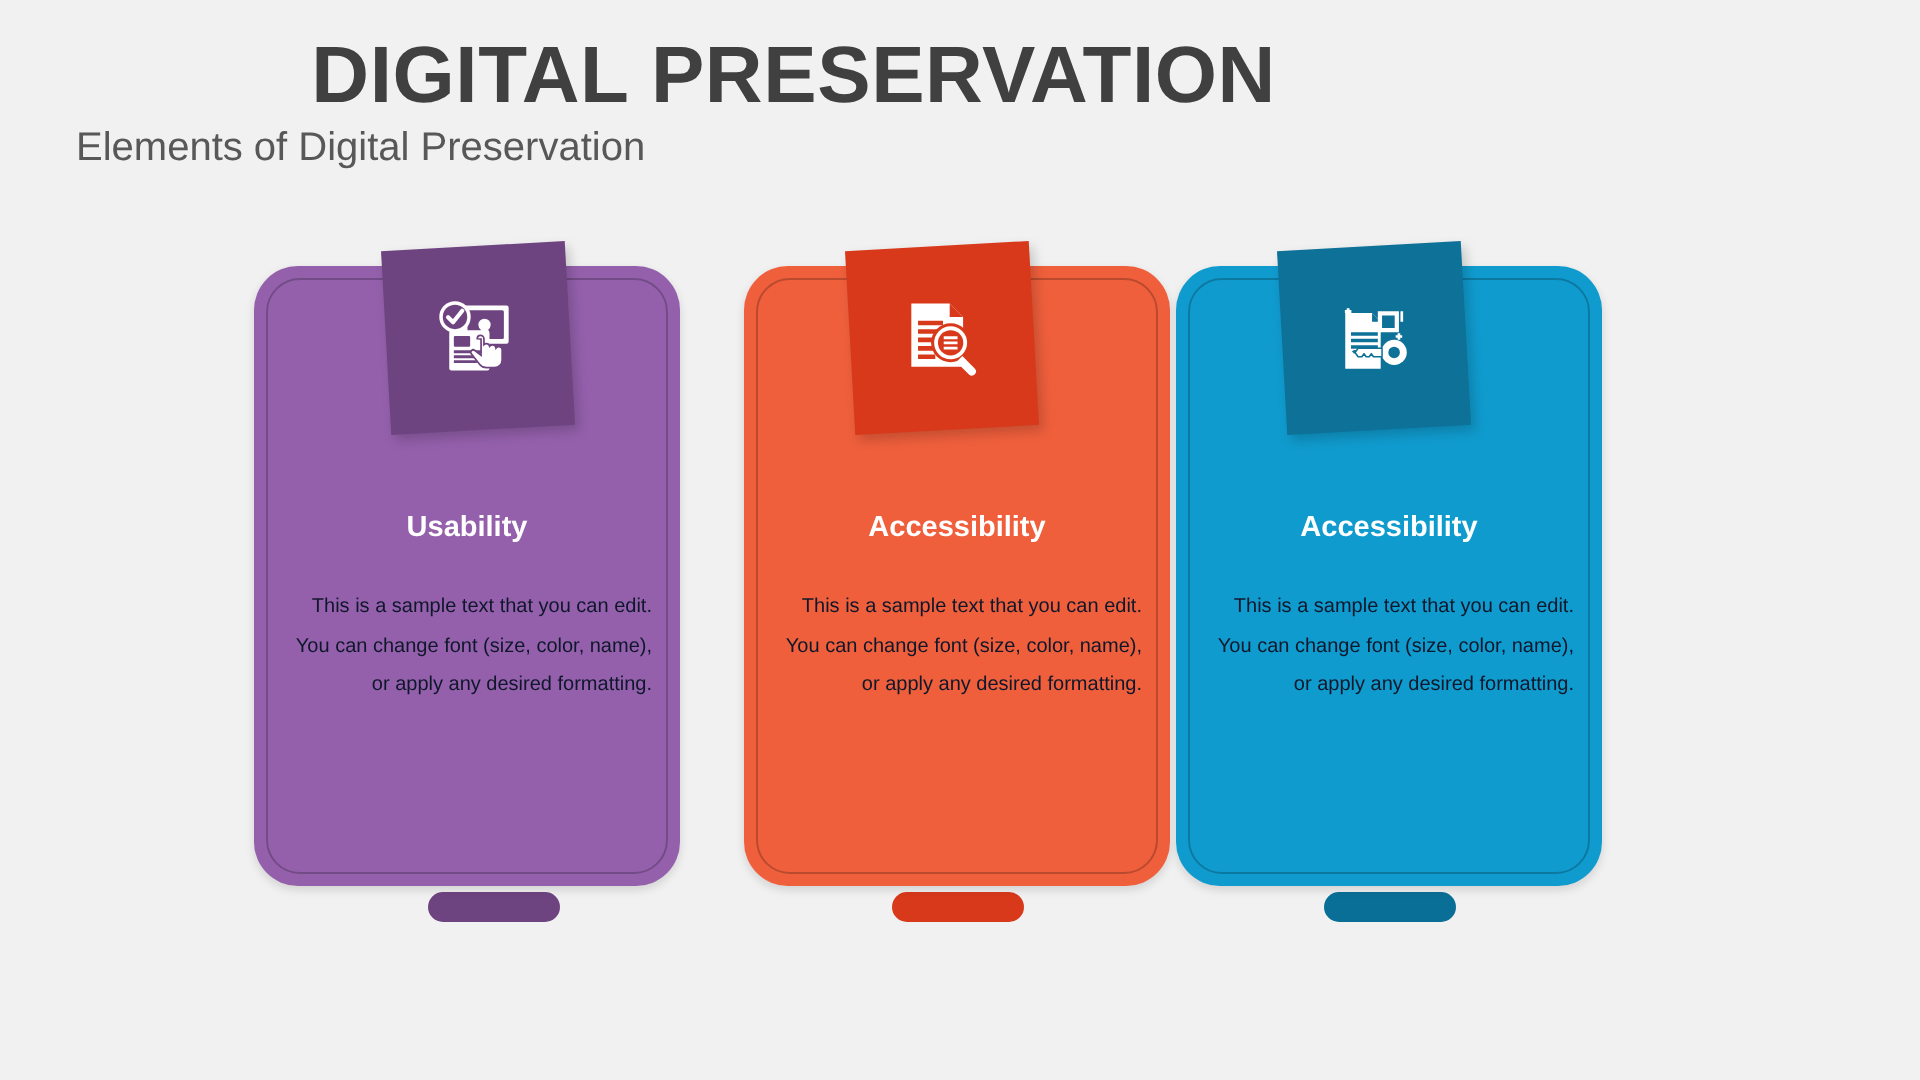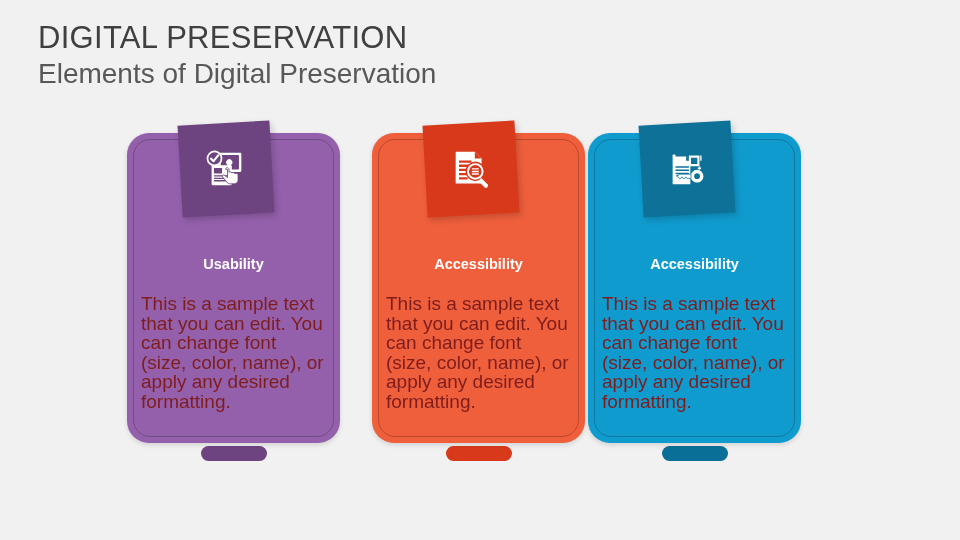--- a/index.html
+++ b/index.html
@@ -16,30 +16,31 @@
   }
 
   
   #header {
     position: absolute;
     left: 38px;
     top: 18px;
     width: 600px;
   }
   #slide-title {
-    font-size: 31px;
-    font-weight: normal;
+    font-size: 40px;
+    font-weight: bold;
     color: #404040;
     letter-spacing: 0.3px;
     line-height: 40px;
     margin: 0;
     white-space: nowrap;
+    text-align: right;
   }
   #slide-subtitle {
-    font-size: 28px;
+    font-size: 20px;
     font-weight: normal;
     color: #585858;
     line-height: 28px;
     margin: 2px 0 0 0;
     white-space: nowrap;
   }
 
   
   #cards {
     position: absolute;
@@ -48,21 +49,21 @@
     width: 960px;
     height: 540px;
   }
 
   .card-wrap {
     position: absolute;
     top: 133px;
     width: 213px;
     height: 320px;
   }
-  .card-wrap.c1 { left: 127px; }
+  .card-wrap.c1 { left: 127px; padding-left: 26px; }
   .card-wrap.c2 { left: 372px; }
   .card-wrap.c3 { left: 588px; }
 
   
   .card-tab {
     position: absolute;
     left: 50%;
     transform: translateX(-50%);
     bottom: -8px;
     width: 66px;
@@ -124,24 +125,24 @@
     font-size: 14.5px;
     font-weight: bold;
     color: #ffffff;
     z-index: 4;
   }
   .card-text {
     position: absolute;
     top: 161px;
     left: 14px;
     width: 185px;
-    text-align: left;
-    font-size: 19px;
+    text-align: right;
+    font-size: 10px;
     line-height: 19.5px;
-    color: #7f1d1d;
+    color: #0f172a;
     z-index: 4;
   }
 
   
   .c1 .card-body { background: #9460ac; }
   .c1 .card-tab  { background: #6e4480; }
   .c1 .badge     { background: #6e4480; }
 
   .c2 .card-body { background: #ef5f3c; }
   .c2 .card-tab  { background: #d8391a; }

